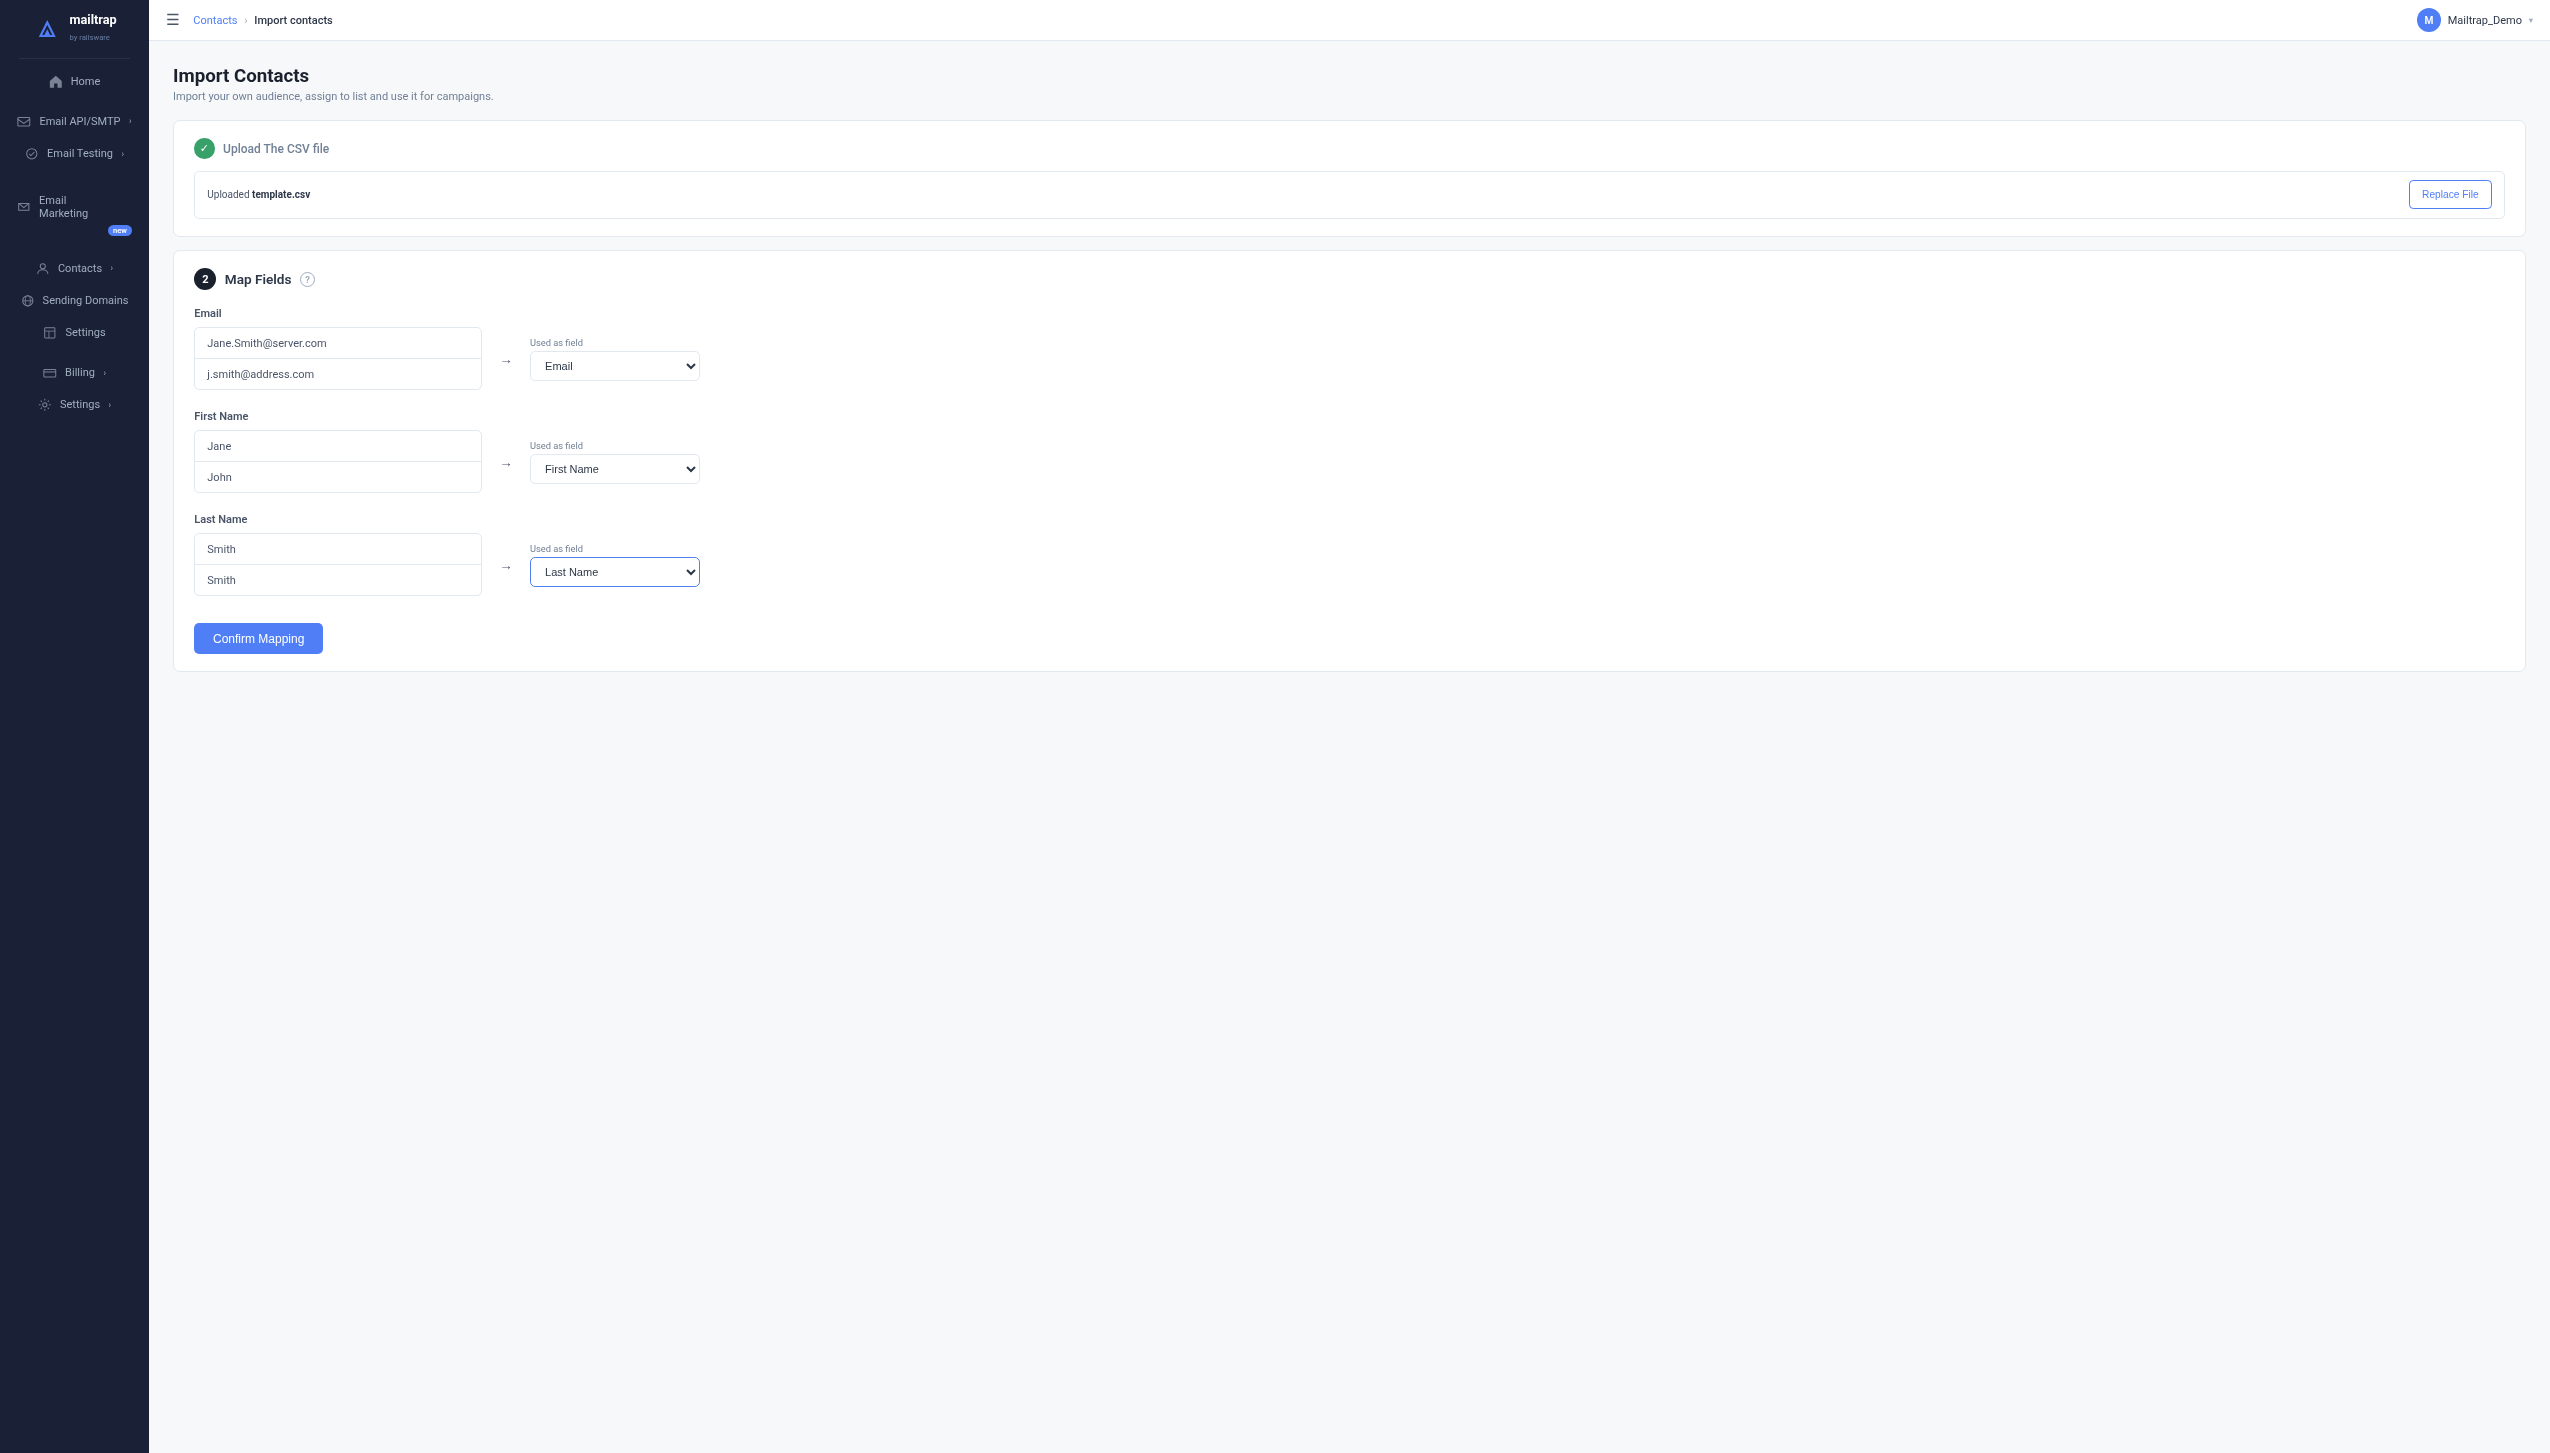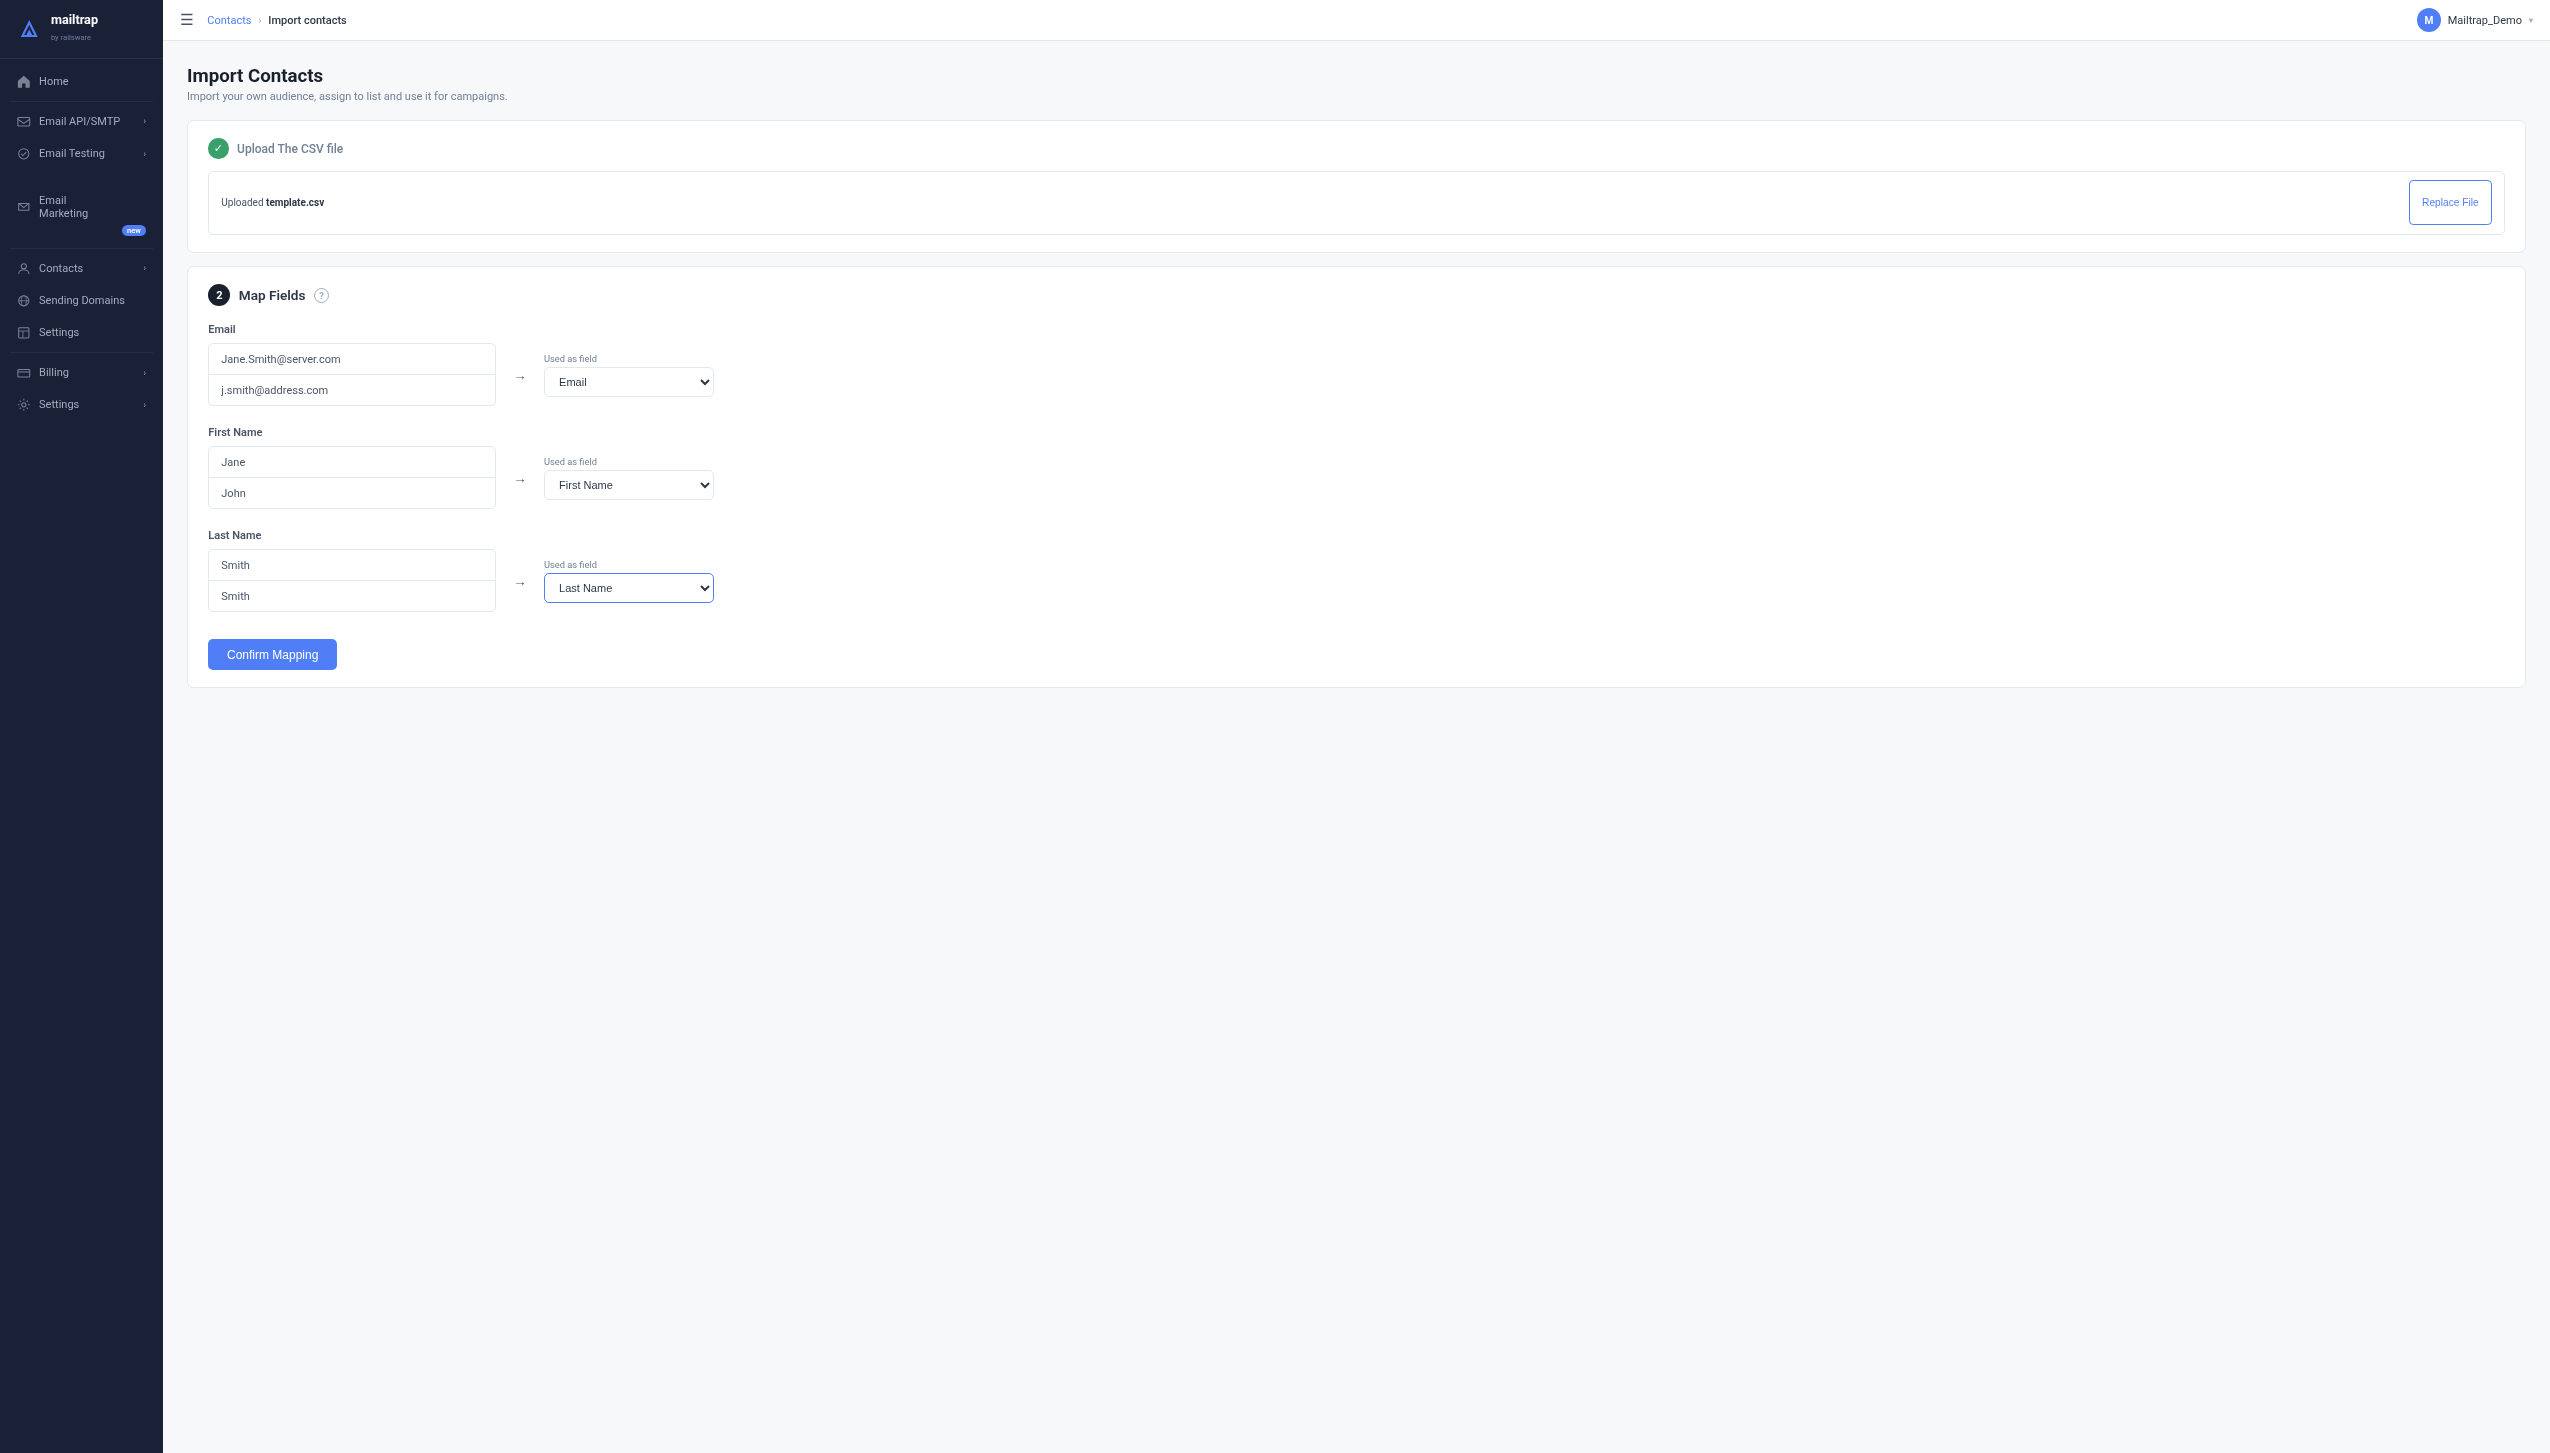--- a/index.html
+++ b/index.html
@@ -1,27 +1,28 @@
 <!DOCTYPE html>
 <html style="font-size:13.6px"><head>
   <meta charset="utf-8">
   <style>
     * { box-sizing: border-box; margin: 0; padding: 0; }
     body { font-family: -apple-system, BlinkMacSystemFont, 'Segoe UI', Roboto, sans-serif; background: #f5f5f5; display: flex; height: 100vh; overflow: hidden; }
 
     
     .sidebar {
-      width: 163px;
+      width: 149px;
       background: #1a2035;
       color: #a0aec0;
       display: flex;
       flex-direction: column;
       flex-shrink: 0;
       height: 100vh;
       overflow-y: auto;
+      align-items: center;
     }
     .sidebar-logo {
       padding: 13.6px;
       display: flex;
       align-items: center;
       gap: 6.8px;
       border-bottom: 0.8px solid rgba(255,255,255,0.08);
       margin-bottom: 6.8px;
     }
     .logo-icon {
@@ -191,21 +192,21 @@
       padding: 8.5px 12px;
       border: 0.8px solid #e2e8f0;
       border-radius: 5.1px;
     }
     .upload-file-text {
       font-size: 10px;
       color: #4a5568;
     }
     .upload-file-text strong { color: #2d3748; }
     .replace-btn {
-      padding: 16px 12px;
+      padding: 8px 12px;
       border: 0.8px solid #4f7ef7;
       background: #fff;
       color: #4f7ef7;
       border-radius: 4.2px;
       font-size: 10.2px;
       cursor: pointer;
     }
 
     
     .map-header {

